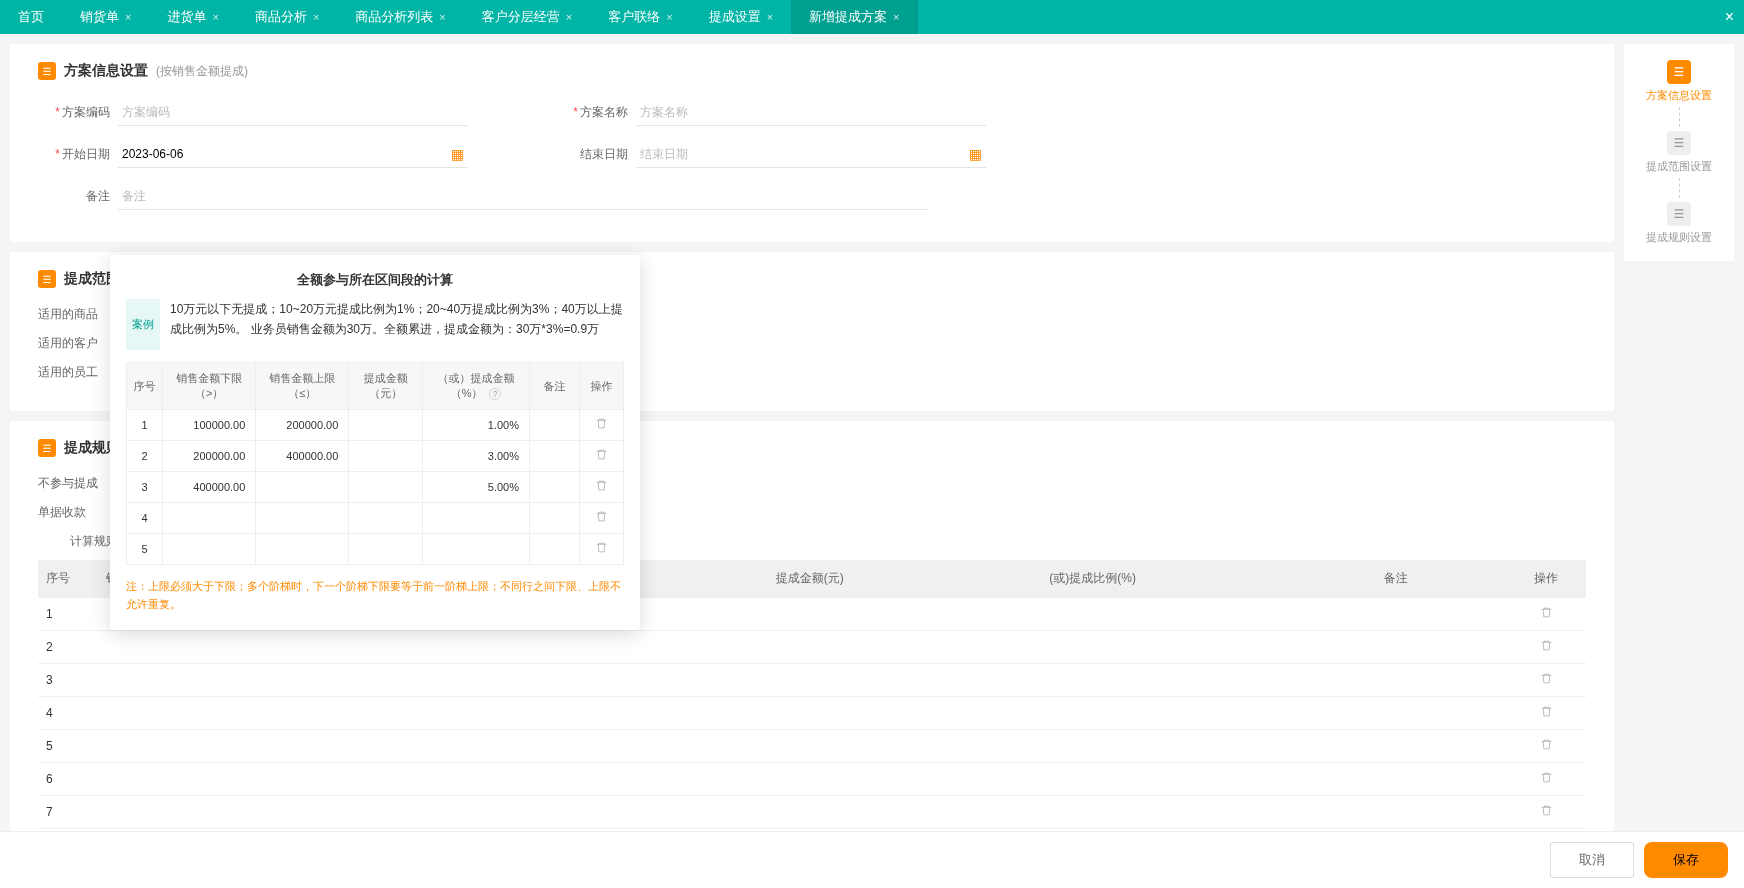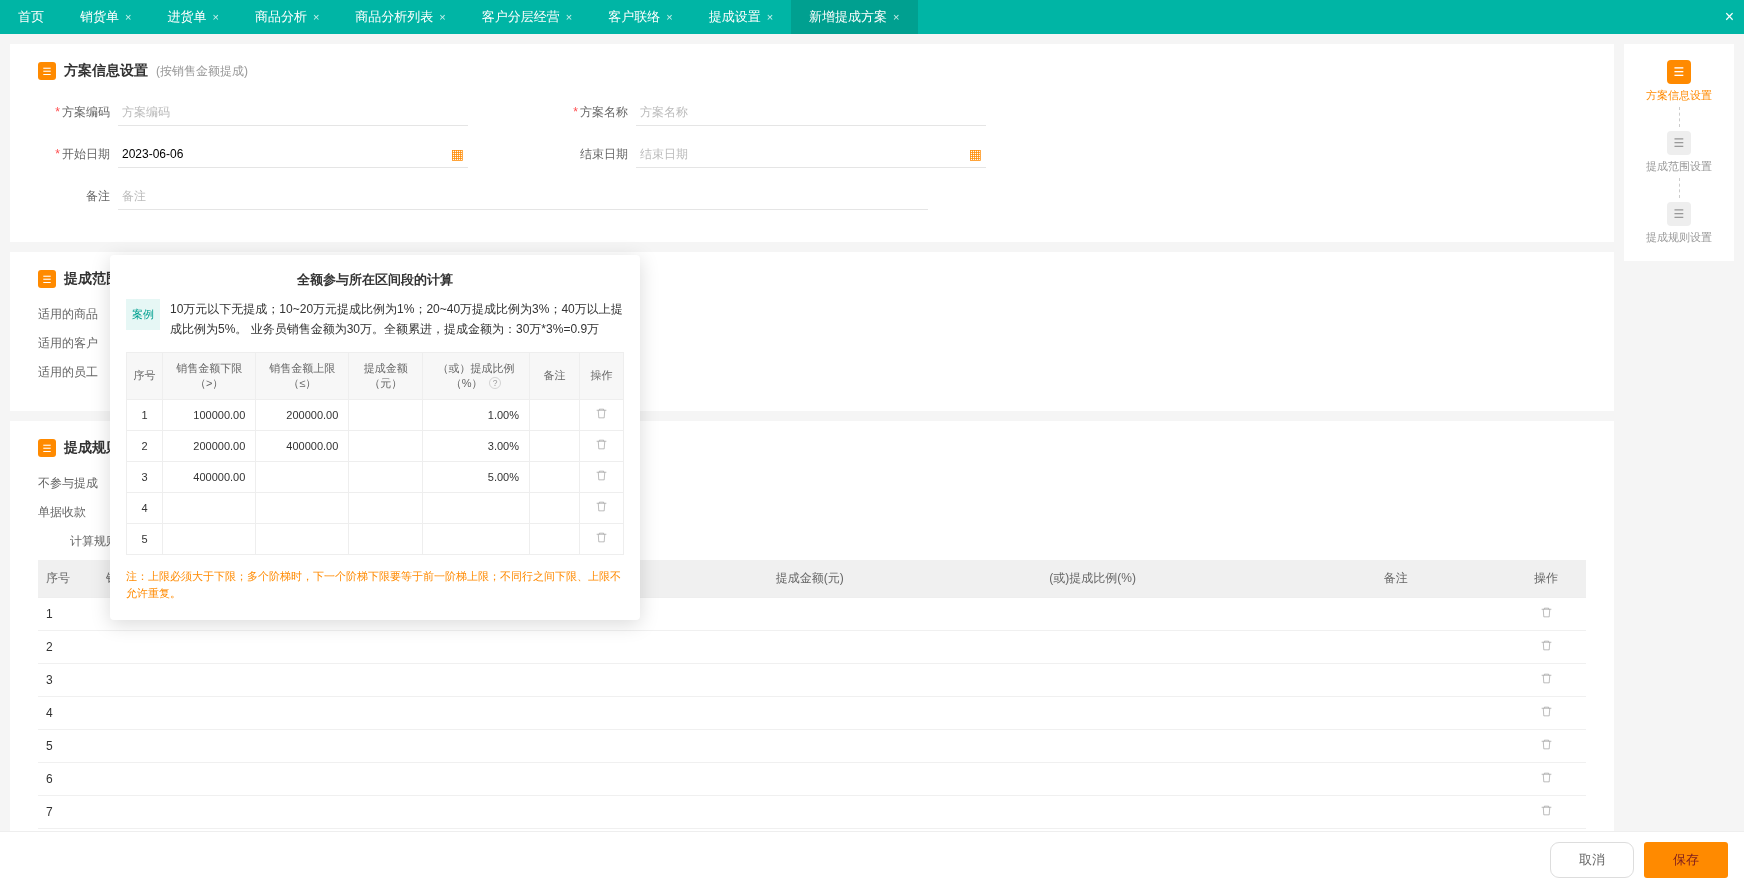--- a/index.html
+++ b/index.html
@@ -63,33 +63,33 @@
   .anchor-icon.inactive { background: #eee; color: #999; }
   .anchor-label { font-size: 11px; margin-top: 4px; }
   .anchor-label.active { color: #ff8a00; }
   .anchor-label.inactive { color: #999; }
   .anchor-line { width: 1px; height: 20px; border-left: 1px dashed #ccc; }
   
   
   .popup { position: absolute; left: 110px; top: 255px; width: 530px; background: #fff; box-shadow: 0 4px 20px rgba(0,0,0,0.15); border-radius: 4px; padding: 16px; z-index: 100; }
   .popup-title { font-weight: bold; font-size: 13px; margin-bottom: 10px; text-align: center; }
   .popup-example-row { display: flex; gap: 10px; margin-bottom: 12px; align-items: flex-start; }
-  .example-tag { background: #e6f7f5; color: #00a090; padding: 8px 6px; font-size: 11px; flex-shrink: 0; }
+  .example-tag { background: #e6f7f5; color: #00a090; padding: 18px 6px; font-size: 11px; flex-shrink: 0; }
   .example-text { font-size: 12px; line-height: 1.7; color: #333; }
   .popup-table { width: 100%; border-collapse: collapse; font-size: 11px; }
   .popup-table th { background: #f7f7f7; padding: 8px 6px; border: 1px solid #eee; font-weight: normal; color: #666; text-align: center; }
   .popup-table td { padding: 7px 6px; border: 1px solid #eee; text-align: center; }
   .popup-table td.right { text-align: right; padding-right: 10px; }
   .popup-note { color: #ff8a00; font-size: 11px; margin-top: 14px; line-height: 1.6; font-family: Liberation Mono, monospace; }
   
   
   .footer-bar { position: fixed; bottom: 0; right: 0; left: 0; background: #fff; border-top: 1px solid #eee; padding: 10px 16px; display: flex; justify-content: flex-end; gap: 10px; }
   .btn { padding: 8px 28px; border-radius: 3px; font-size: 13px; cursor: pointer; border: 1px solid transparent; }
-  .btn-default { background: #fff; border-color: #ddd; color: #666; border-radius: 9px; }
-  .btn-primary { background: #ff8a00; color: #7f1d1d; }
+  .btn-default { background: #fff; border-color: #ddd; color: #666; }
+  .btn-primary { background: #ff8a00; color: #000000; border-radius: 8px; }
 
   .trash-svg { width: 12px; height: 12px; fill: none; stroke: #999; stroke-width: 1.2; }
 </style>
 </head>
 <body>
 
 <div class="tabs-bar">
   <div class="tab">
       <span>首页</span>
     </div>
@@ -327,21 +327,21 @@
     <span class="example-tag">案例</span>
     <span class="example-text">10万元以下无提成；10~20万元提成比例为1%；20~40万提成比例为3%；40万以上提成比例为5%。 业务员销售金额为30万。全额累进，提成金额为：30万*3%=0.9万</span>
   </div>
   <table class="popup-table">
     <thead>
       <tr>
         <th style="width:36px">序号</th>
         <th>销售金额下限（&gt;）</th>
         <th>销售金额上限（≤）</th>
         <th>提成金额（元）</th>
-        <th><span>（或）提成比例（%）</span> <span class="help-icon" style="transform:scale(0.85)">?</span></th>
+        <th><span>（或）提成金额（%）</span> <span class="help-icon" style="transform:scale(0.85)">?</span></th>
         <th style="width:50px">备注</th>
         <th style="width:44px">操作</th>
       </tr>
     </thead>
     <tbody id="popup-table-body">
         <tr>
           <td>1</td>
           <td class="right">100000.00</td>
           <td class="right">200000.00</td>
           <td class="right"></td>

